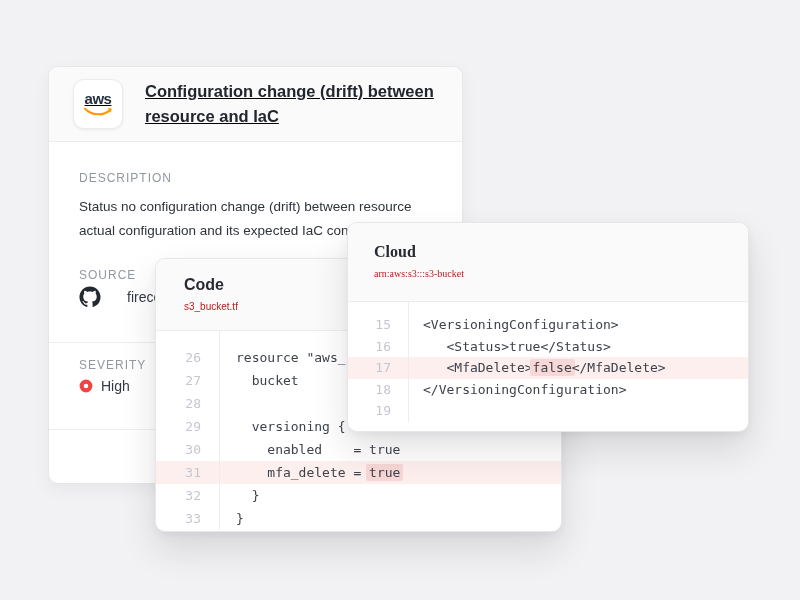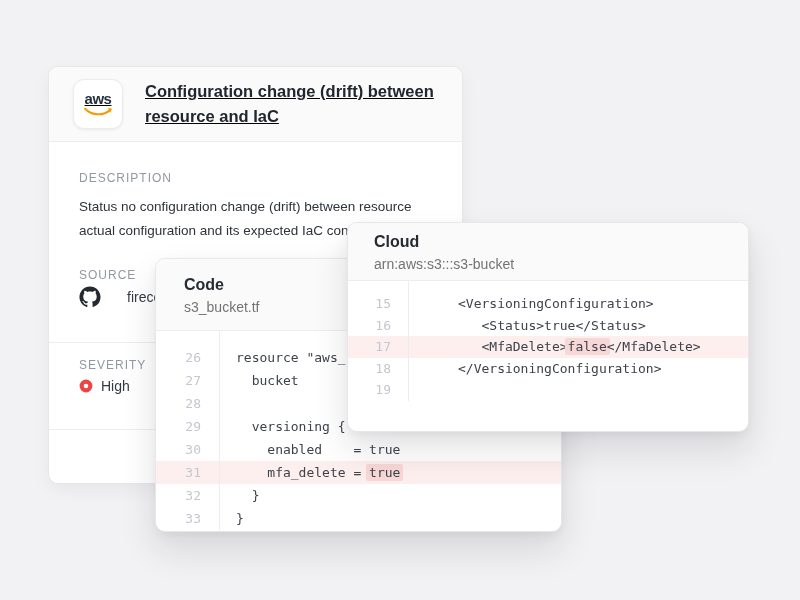--- a/index.html
+++ b/index.html
@@ -44,35 +44,35 @@
   .source-row span{font-size:14px;color:#343a44;}
   .divider{position:absolute;left:0;right:0;height:1px;background:#ededf0;}
   .severity-row{position:absolute;left:30px;top:311px;display:flex;align-items:center;gap:8px;}
   .severity-row span{font-size:14px;color:#343a44;}
   
   .float-card{box-shadow:0 18px 36px rgba(23,25,35,.12),0 4px 10px rgba(23,25,35,.05);}
   #code-card{left:155px;top:258px;width:407px;height:274px;z-index:2;}
   #cloud-card{left:347px;top:222px;width:402px;height:210px;z-index:3;}
   .snippet-header{display:flex;flex-direction:column;justify-content:center;gap:7px;}
   #code-card .card-header{height:72px;padding-left:28px;}
-  #cloud-card .card-header{height:58px;padding-left:26px;}
+  #cloud-card .card-header{height:79px;padding-left:26px;font-family:Liberation Serif, serif;}
   .snippet-title{font-size:16px;font-weight:600;color:#262b33;line-height:17px;}
-  .snippet-subtitle{font-size:14px;color:#737373;line-height:14px;}
+  .snippet-subtitle{font-size:10px;color:#b91c1c;line-height:14px;}
   .code-body{
     position:relative;font-family:"DejaVu Sans Mono","Liberation Mono",monospace;
     font-size:13px;color:#3d424d;
   }
   #code-card .code-body{padding-top:15px;}
   #cloud-card .code-body{padding-top:12px;}
   .gutter-line{position:absolute;top:0;bottom:0;width:1px;background:#ededf0;z-index:2;}
   #code-card .gutter-line{left:63px;}
   #cloud-card .gutter-line{left:60px;}
   .crow{display:flex;align-items:center;}
   #code-card .crow{height:23px;}
-  #cloud-card .crow{height:21.5px;gap:35px;}
+  #cloud-card .crow{height:21.5px;}
   .crow.hl{background:#fcefee;}
   .lnum{box-sizing:border-box;text-align:right;color:#c4c7d0;flex:0 0 auto;}
   #code-card .lnum{width:63px;padding-right:18px;}
   #cloud-card .lnum{width:60px;padding-right:17px;}
   .ltext{white-space:pre;}
   #code-card .ltext{padding-left:17px;}
   #cloud-card .ltext{padding-left:15px;}
   .tok{background:#f8d8d6;border-radius:2px;padding:1px 3px;margin:-1px -3px;}
 </style>
 </head>

